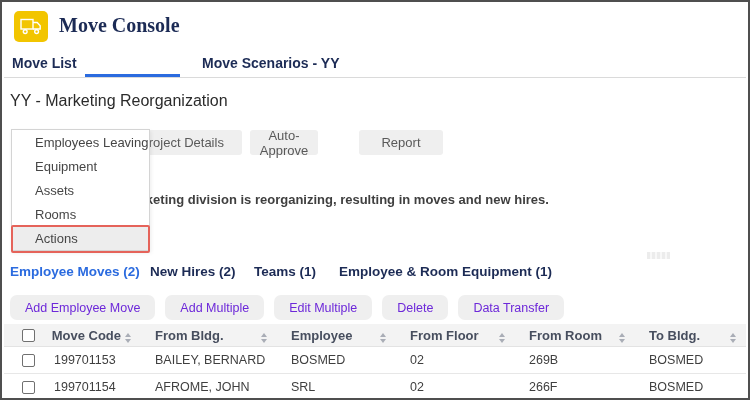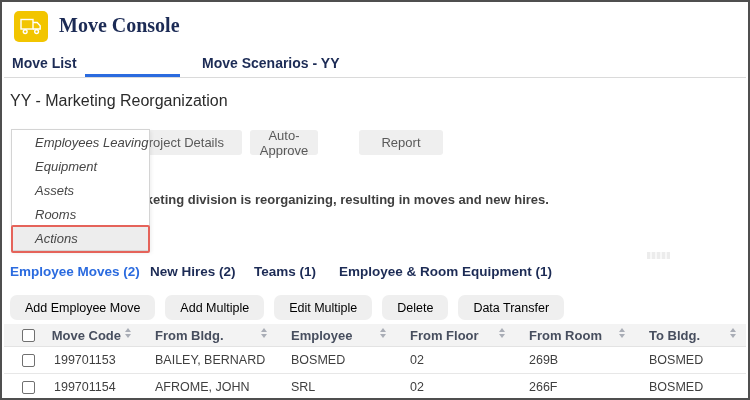--- a/index.html
+++ b/index.html
@@ -55,21 +55,21 @@
   }
 
   
   .dropdown {
     position:absolute; left:9px; top:127px; width:139px; height:122px;
     background:#fff; border:1px solid #d4d4d4; box-shadow:1px 2px 4px rgba(0,0,0,0.08);
     display:flex; flex-direction:column; z-index:5;
   }
   .dropdown-item {
     flex:1; display:flex; align-items:center; padding-left:23px;
-    font-size:13px; color:#464646; cursor:pointer; background:#fff;font-style:italic;
+    font-size:13px; color:#464646; cursor:pointer; background:#fff;
   }
   .dropdown-item.hovered { background:#ededed; }
   .highlight-ring {
     position:absolute; left:-1px; right:-1px; top:95px; height:28px;
     border:2px solid #e5635a; border-radius:2px; pointer-events:none; z-index:6;
   }
 
   .faint-artifact {
     position:absolute; left:645px; top:250px; width:23px; height:7px;
     background:repeating-linear-gradient(90deg,#ececec 0 3px,#f8f8f8 3px 5px);
@@ -84,37 +84,37 @@
   .section-tab.s1 { left:148px; }
   .section-tab.s2 { left:252px; }
   .section-tab.s3 { left:337px; }
 
   
   .table-toolbar {
     position:absolute; left:8px; top:293px; display:flex; gap:10px;
   }
   .table-toolbar .tbtn {
     position:static; height:25px; padding:0 15px; background:#efefef; border:none; border-radius:7px;
-    font-family:"Liberation Sans", sans-serif; font-size:12.5px; color:#000000;
+    font-family:"Liberation Sans", sans-serif; font-size:12.5px; color:#6d28d9;
     display:flex; align-items:center; cursor:pointer;
   }
 
   
   .table { position:absolute; left:2px; right:2px; top:322px; }
   .tr {
     display:grid;
     grid-template-columns:42px 101px 136px 119px 119px 120px 1fr;
     align-items:center;
   }
   .tr.head { height:23px; background:#f3f3f3; border-bottom:1px solid #e3e3e3; }
   .tr.row  { height:27px; background:#fff; border-bottom:1px solid #e7e7e7; }
   .td { padding-left:8px; font-size:12.5px; color:#3f3f3f; white-space:nowrap; overflow:hidden; }
   .th {
     padding-left:8px; padding-right:16px; font-size:13px; font-weight:bold; color:#474e5e;
-    display:flex; align-items:flex-start; justify-content:space-between; white-space:nowrap;
+    display:flex; align-items:flex-end; justify-content:space-between; white-space:nowrap;
   }
   .th.mc { justify-content:flex-end; gap:4px; }
   .th.last { padding-right:10px; }
   .cb-cell { padding-left:18px; display:flex; align-items:center; }
   .checkbox {
     width:13px; height:13px; border:1.5px solid #707070; border-radius:2px; background:#fff; cursor:pointer;
   }
   .sort { display:inline-flex; flex-direction:column; gap:2px; }
   .sort i { display:block; width:0; height:0; border-left:3.5px solid transparent; border-right:3.5px solid transparent; }
   .sort .up { border-bottom:4px solid #a9adb6; }

